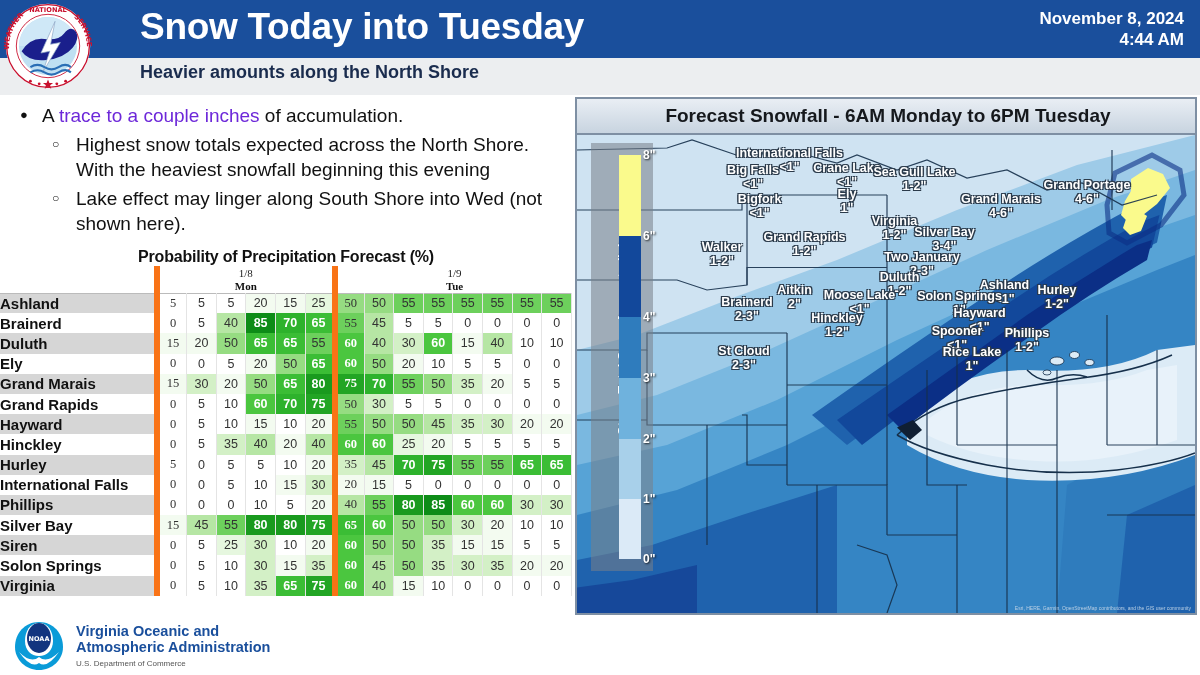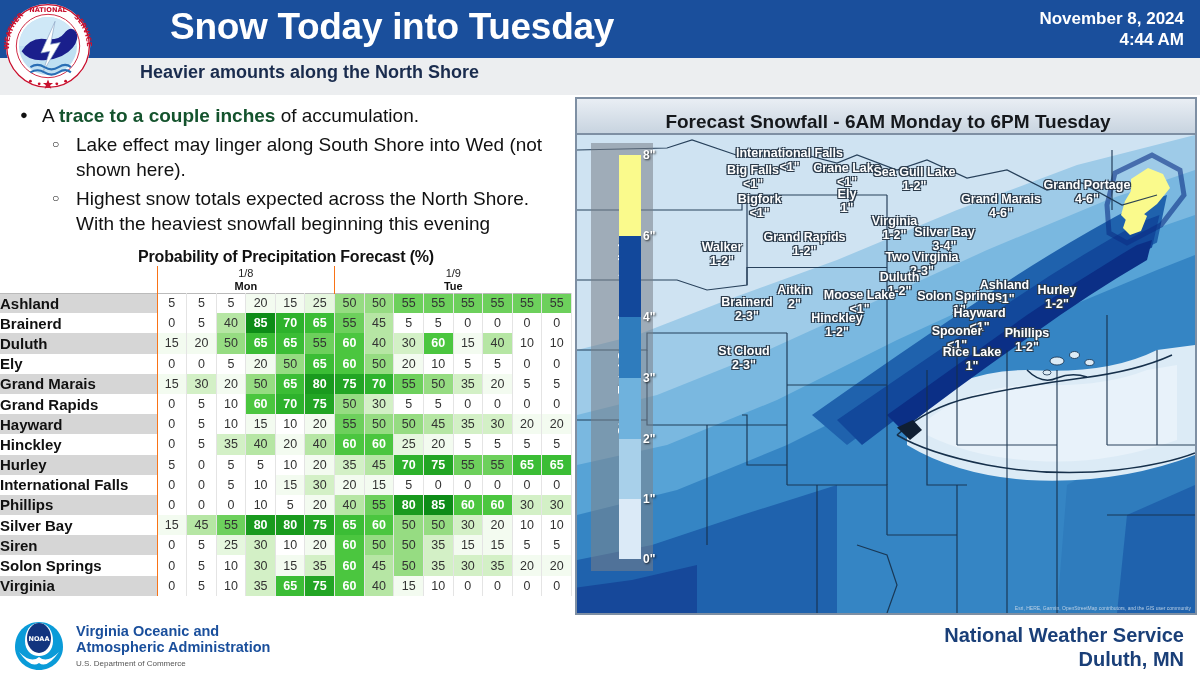--- a/index.html
+++ b/index.html
@@ -20,21 +20,20 @@
     position:absolute; left:0; top:58px; width:1200px; height:37px;
     background:#eceef0;
   }
   .nws-logo {
     position:absolute; left:4px; top:2px; width:88px; height:88px; z-index:6;
   }
   .title-main {
     position:absolute; left:140px; top:6px;
     font-size:37px; font-weight:bold; color:#ffffff;
     letter-spacing:-0.3px;
-    margin-left:30px;
   }
   .title-sub {
     position:absolute; left:140px; top:62px;
     font-size:18px; font-weight:bold; color:#1a2c4e;
   }
   .header-date {
     position:absolute; right:16px; top:8px;
     font-size:17px; font-weight:bold; color:#ffffff; text-align:right;
     line-height:21px;
   }
@@ -44,21 +43,21 @@
     position:absolute; left:0; top:95px; width:572px; height:520px;
     background:#ffffff;
   }
   .bullets { padding:8px 10px 0 14px; color:#111; }
   .b1 {
     font-size:19px; line-height:25px; position:relative; padding-left:28px;
   }
   .b1::before {
     content:"\25CF"; position:absolute; left:6px; top:-1px; font-size:13px;
   }
-  .hl { color:#14532d; font-weight:bold; }
+  .hl { color:#6d28d9; font-weight:normal; }
   .b2 {
     font-size:19px; line-height:25px; position:relative;
     padding-left:62px; margin-top:4px;
   }
   .b2::before {
     content:"\25CB"; position:absolute; left:38px; top:0px; font-size:12px;
   }
 
   
   .tbl-title {
@@ -80,33 +79,33 @@
   .city {
     font-size:15px; font-weight:bold; color:#111; text-align:left;
     padding-left:4px; height:20.2px; white-space:nowrap;
   }
   .cell {
     text-align:center; height:20.2px; font-size:12.5px; color:#222;
     border-right:1px solid #e4e4e4;
   }
   .rowA .city { background:#d6d6d6; }
   .rowB .city { background:#ffffff; }
-  .divider-l { border-left:1px solid #f97316; }
+  .divider-l { border-left:6px solid #f97316;font-family:Liberation Serif, serif; }
   .topline { border-top:1px solid #bbb; }
 
   
   .map-panel {
     position:absolute; left:575px; top:97px; width:622px; height:518px;
     border:2px solid #7e8fa3; background:#cfe0ef; overflow:hidden;
   }
   .map-title-bar {
     position:absolute; left:0; top:0; width:622px; height:36px;
     background:linear-gradient(#e9eef4,#c8d4e0);
     border-bottom:2px solid #7e8fa3;
-    display:flex; align-items:flex-end; justify-content:center; z-index:40;
+    display:flex; align-items:center; justify-content:center; z-index:40;
   }
   .map-title-bar span {
     font-size:19px; font-weight:bold; color:#15181c;
   }
   .map-canvas { position:absolute; left:0; top:36px; width:618px; height:478px; }
   .map-svg { display:block; }
 
   .cbar-wrap {
     position:absolute; left:14px; top:44px; width:62px; height:428px; z-index:30;
   }
@@ -202,22 +201,22 @@
 <div class="title-main">Snow Today into Tuesday</div>
 <div class="title-sub">Heavier amounts along the North Shore</div>
 <div class="header-date">
   <div>November 8, 2024</div>
   <div>4:44 AM</div>
 </div>
 
 <div class="left-panel">
   <div class="bullets">
     <div class="b1"><span>A </span><span class="hl">trace to a couple inches</span><span> of accumulation.</span></div>
+    <div class="b2">Highest snow totals expected across the North Shore. With the heaviest snowfall beginning this evening</div>
     <div class="b2">Lake effect may linger along South Shore into Wed (not shown here).</div>
-    <div class="b2">Highest snow totals expected across the North Shore. With the heaviest snowfall beginning this evening</div>
   </div>
 
   <div class="tbl-title">Probability of Precipitation Forecast (%)</div>
 
   <table class="pop-table">
     <colgroup>
       <col class="col-name">
     <col style="width: 29.6px;">
         <col style="width: 29.6px;">
         <col style="width: 29.6px;">
@@ -635,21 +634,21 @@
       <div class="citylab" style="left: 176px; top: 64px;"><span>Big Falls</span><span class="amt">&lt;1"</span></div>
       <div class="citylab" style="left: 270px; top: 62px;"><span>Crane Lake</span><span class="amt">&lt;1"</span></div>
       <div class="citylab" style="left: 337.5px; top: 66px;"><span>Sea Gull Lake</span><span class="amt">1-2"</span></div>
       <div class="citylab" style="left: 510px; top: 79px;"><span>Grand Portage</span><span class="amt">4-6"</span></div>
       <div class="citylab" style="left: 182.5px; top: 92.5px;"><span>Bigfork</span><span class="amt">&lt;1"</span></div>
       <div class="citylab" style="left: 270px; top: 88px;"><span>Ely</span><span class="amt">1"</span></div>
       <div class="citylab" style="left: 424px; top: 92.5px;"><span>Grand Marais</span><span class="amt">4-6"</span></div>
       <div class="citylab" style="left: 317.5px; top: 115px;"><span>Virginia</span><span class="amt">1-2"</span></div>
       <div class="citylab" style="left: 367.5px; top: 126px;"><span>Silver Bay</span><span class="amt">3-4"</span></div>
       <div class="citylab" style="left: 227.5px; top: 130.5px;"><span>Grand Rapids</span><span class="amt">1-2"</span></div>
-      <div class="citylab" style="left: 345px; top: 151px;"><span>Two Virginia</span><span class="amt">2-3"</span></div>
+      <div class="citylab" style="left: 345px; top: 151px;"><span>Two January</span><span class="amt">2-3"</span></div>
       <div class="citylab" style="left: 145px; top: 141px;"><span>Walker</span><span class="amt">1-2"</span></div>
       <div class="citylab" style="left: 322.5px; top: 171px;"><span>Duluth</span><span class="amt">1-2"</span></div>
       <div class="citylab" style="left: 427.5px; top: 179px;"><span>Ashland</span><span class="amt">&lt;1"</span></div>
       <div class="citylab" style="left: 480px; top: 183.5px;"><span>Hurley</span><span class="amt">1-2"</span></div>
       <div class="citylab" style="left: 217.5px; top: 183.5px;"><span>Aitkin</span><span class="amt">2"</span></div>
       <div class="citylab" style="left: 282.5px; top: 189px;"><span>Moose Lake</span><span class="amt">&lt;1"</span></div>
       <div class="citylab" style="left: 382.5px; top: 190px;"><span>Solon Springs</span><span class="amt">1"</span></div>
       <div class="citylab" style="left: 170px; top: 196px;"><span>Brainerd</span><span class="amt">2-3"</span></div>
       <div class="citylab" style="left: 402.5px; top: 207px;"><span>Hayward</span><span class="amt">&lt;1"</span></div>
       <div class="citylab" style="left: 260px; top: 212px;"><span>Hinckley</span><span class="amt">1-2"</span></div>
@@ -670,17 +669,13 @@
       <ellipse cx="50" cy="34" rx="24" ry="30" fill="#13357f"></ellipse>
       <path d="M10 62 Q34 86 50 72 Q66 86 90 62 Q66 96 50 84 Q34 96 10 62 Z" fill="#ffffff"></path>
       <text x="50" y="40" text-anchor="middle" fill="#ffffff" font-size="13" font-weight="bold" font-family="DejaVu Sans, sans-serif">NOAA</text>
     </svg>
   </div>
   <div class="noaa-text">
     <div>Virginia Oceanic and</div>
     <div>Atmospheric Administration</div>
   </div>
   <div class="noaa-dept">U.S. Department of Commerce</div>
-  <div class="nws-foot">
-    <div>National Weather Service</div>
-    <div>Duluth, MN</div>
-  </div>
 </div>
 
 </body></html>

